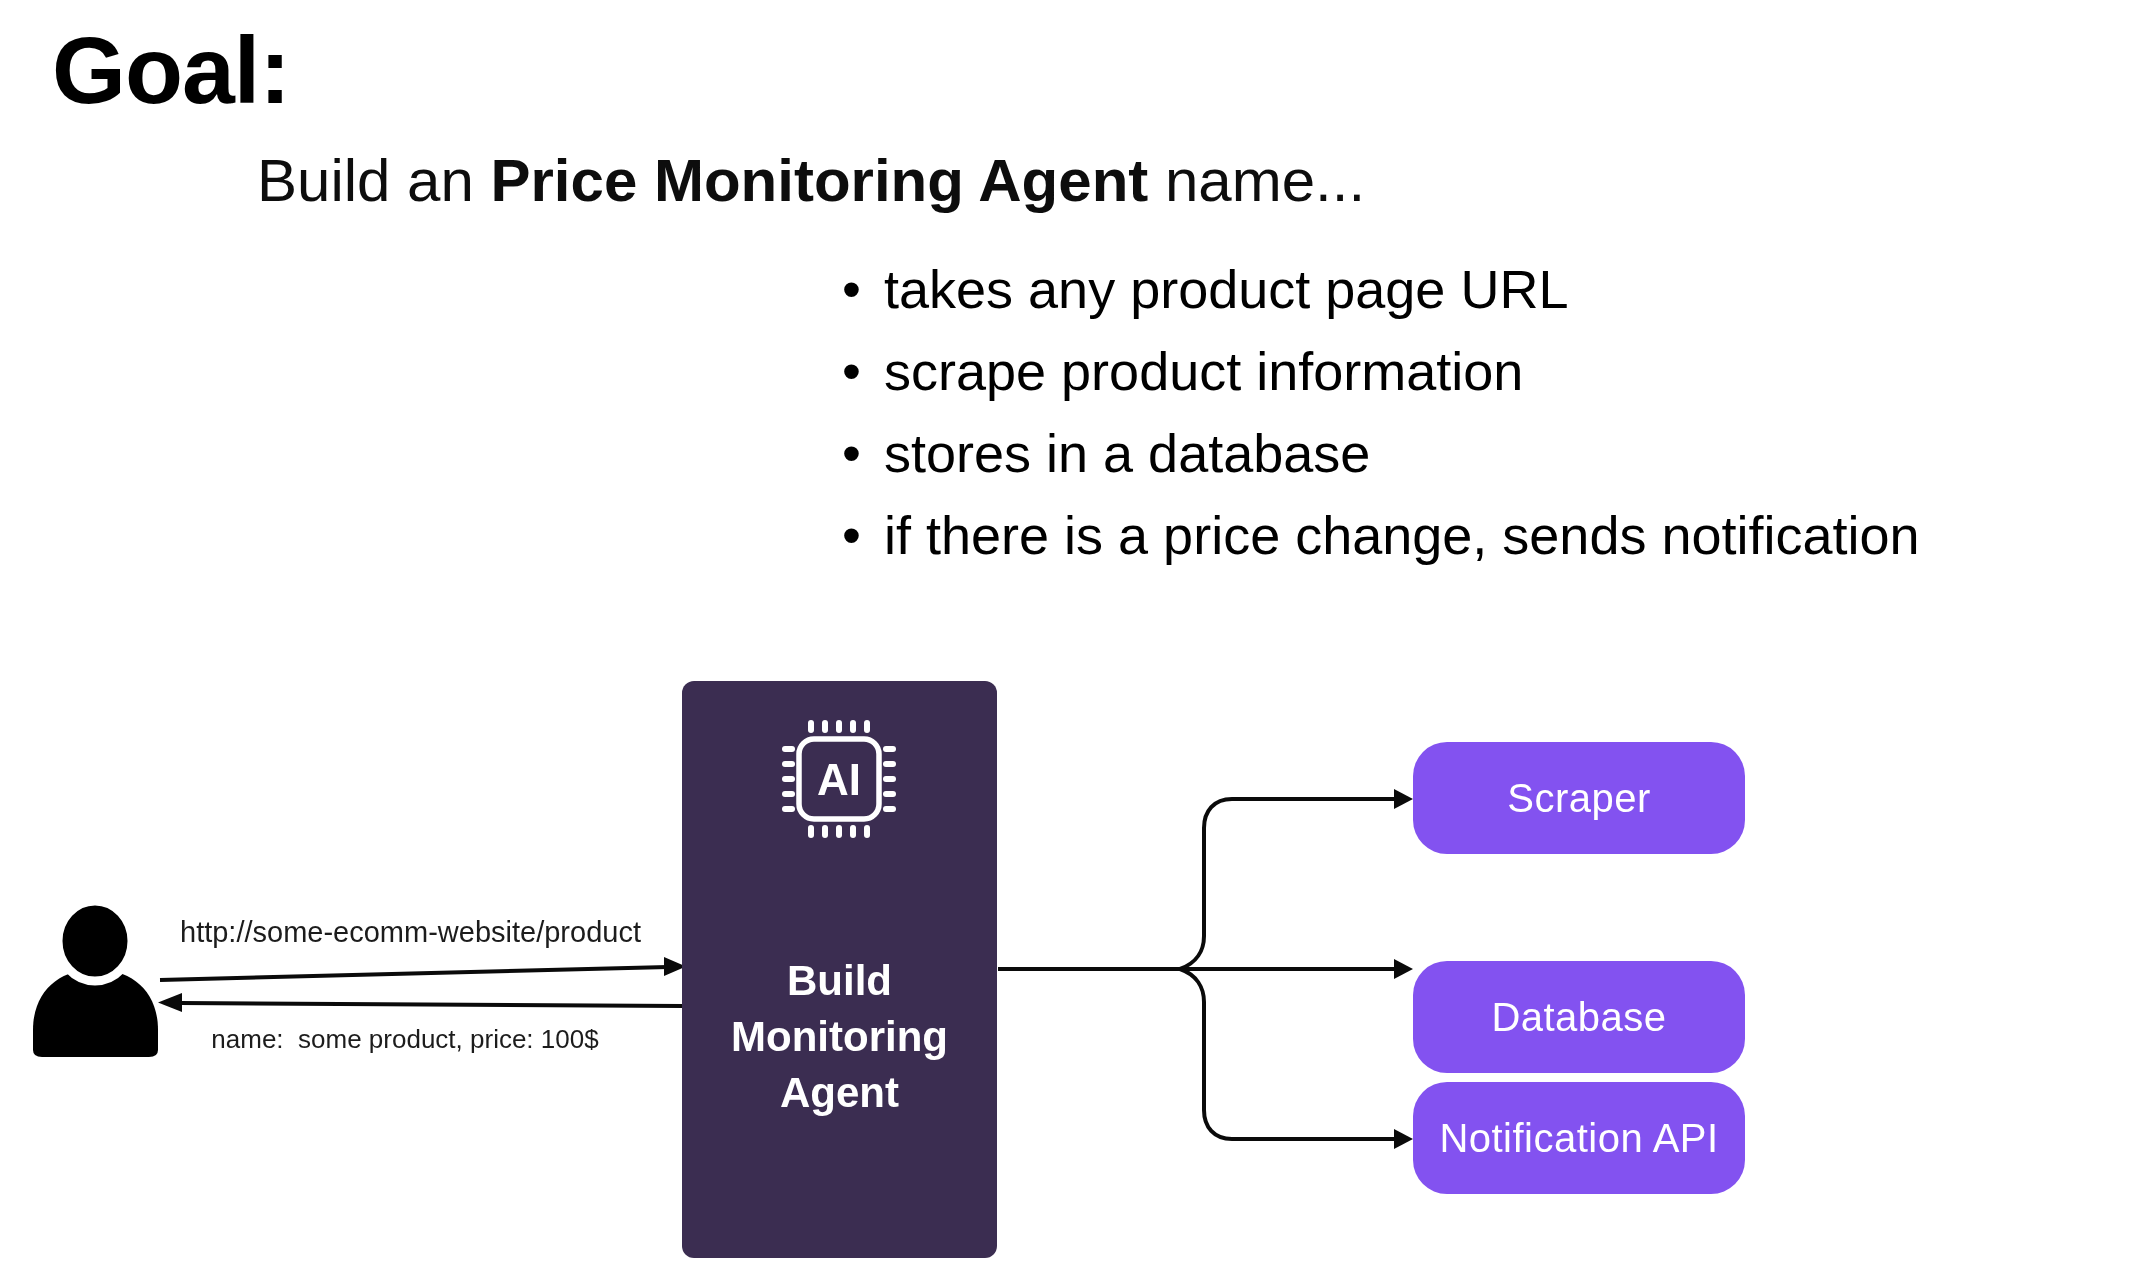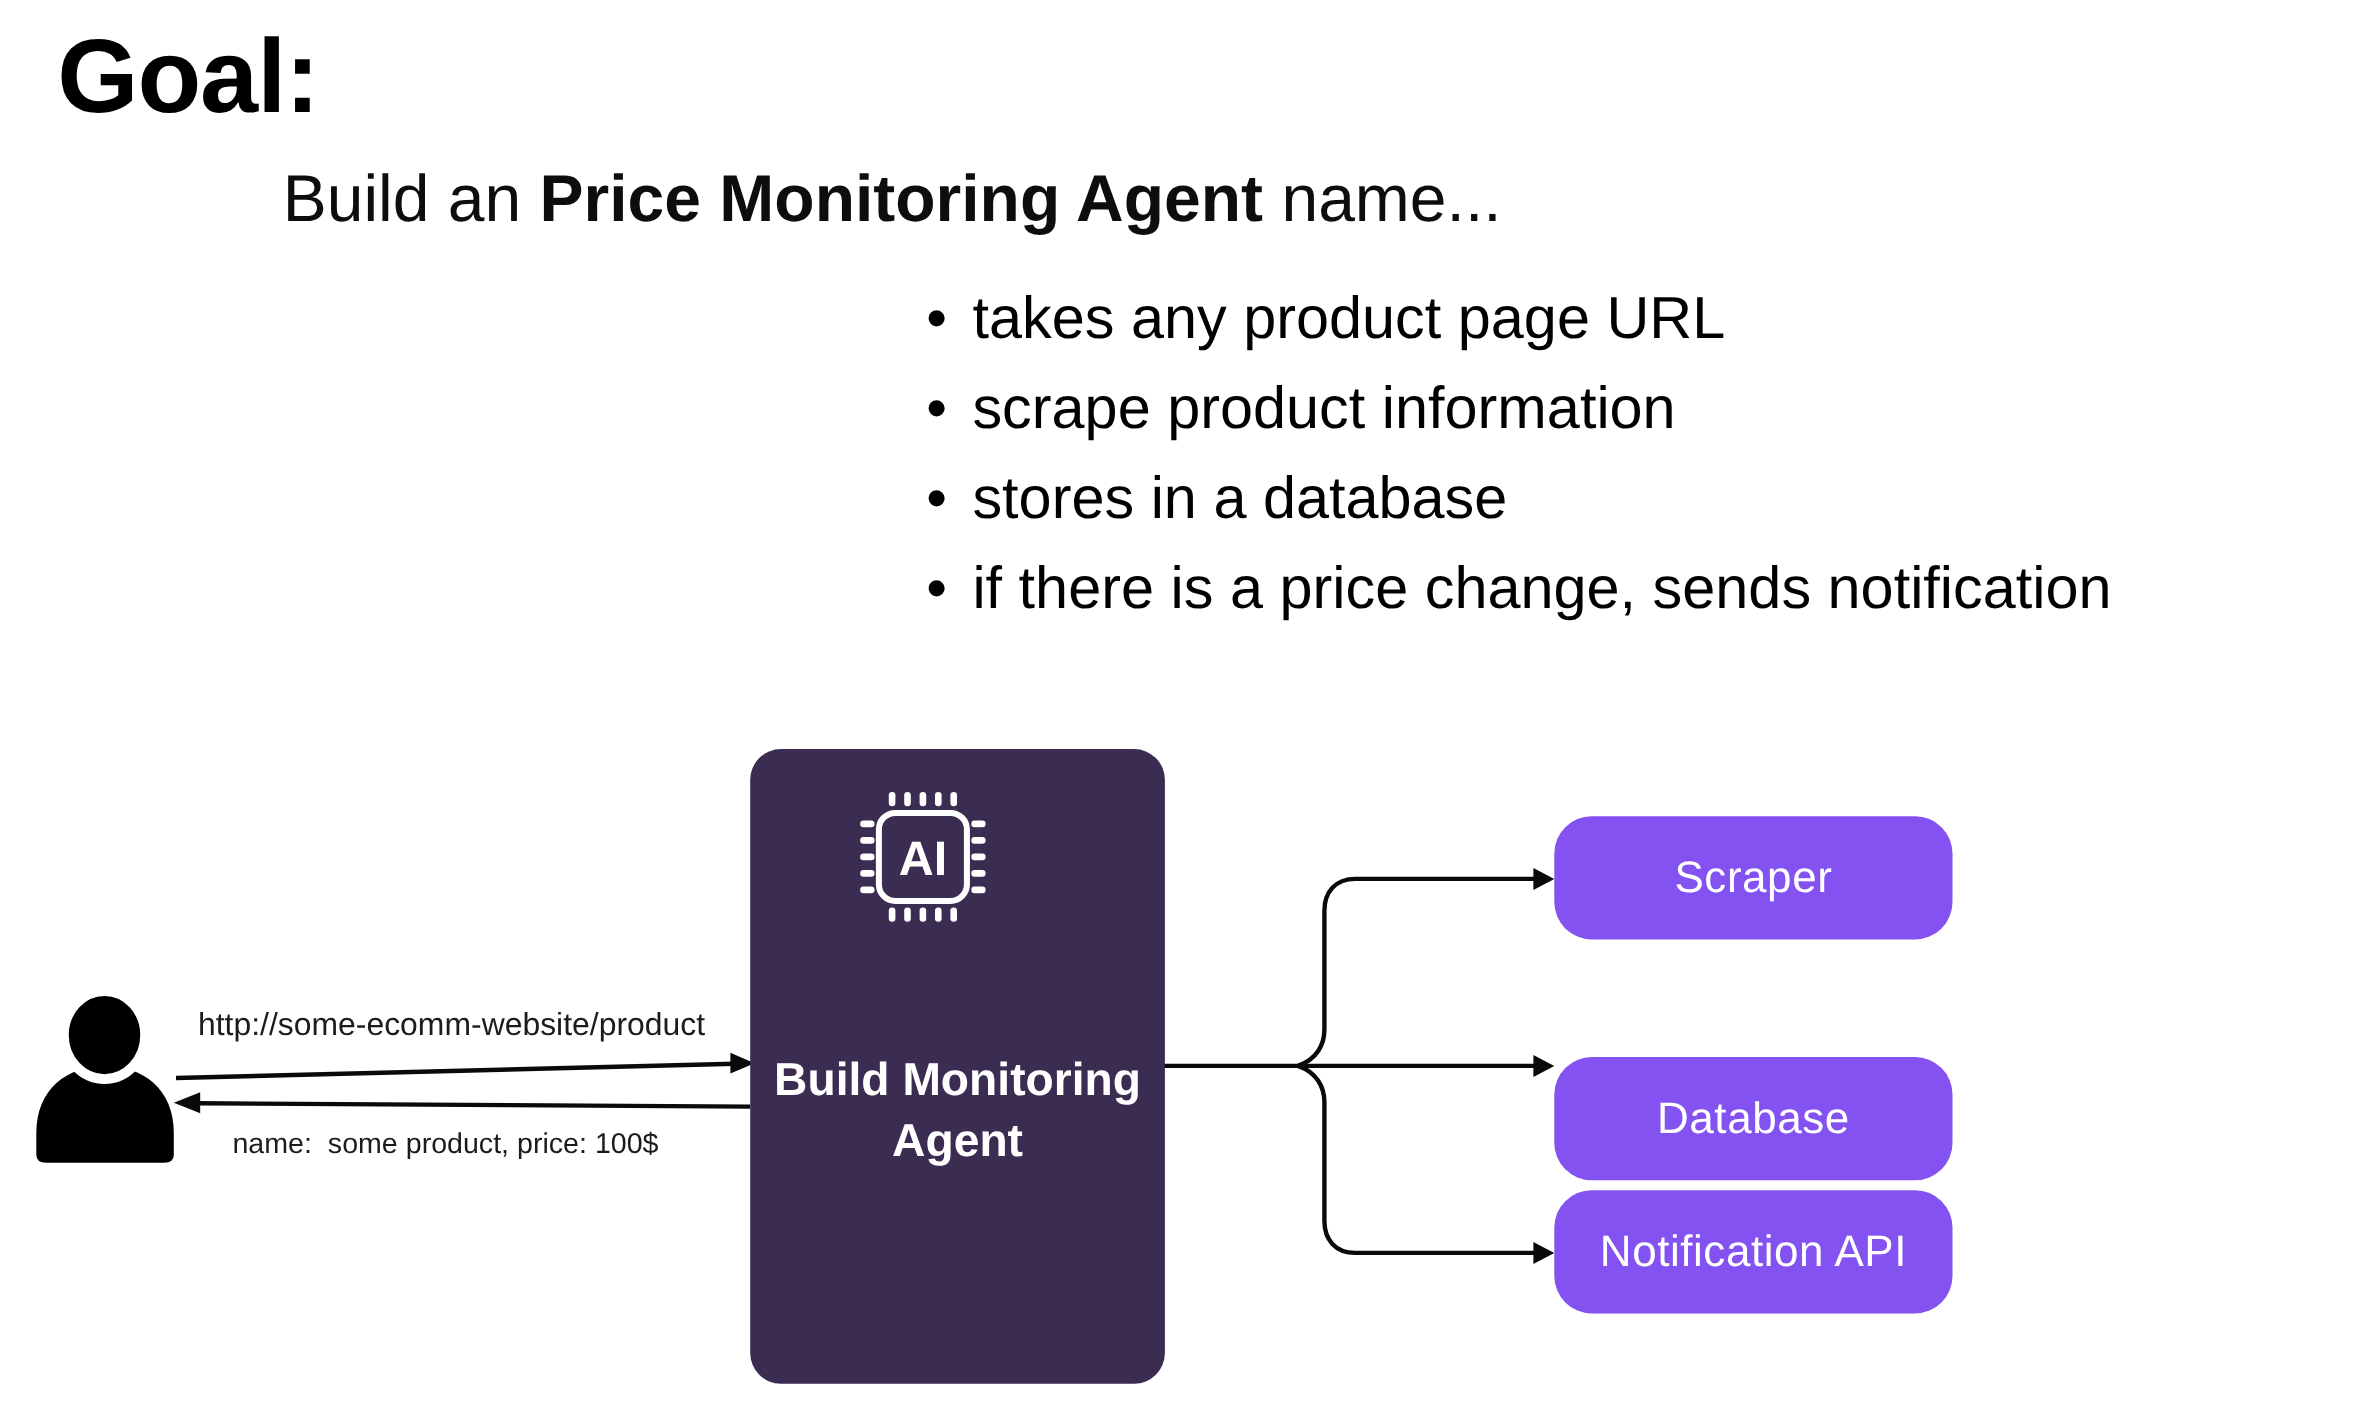--- a/index.html
+++ b/index.html
@@ -17,30 +17,30 @@
   }
   .subtitle .em{font-weight:700;}
   .bullets{
     position:absolute;left:842px;top:248px;margin:0;padding:0;list-style:none;
     font-size:54px;color:#000000;
   }
   .bullets li{position:relative;padding-left:42px;height:82px;line-height:82px;white-space:nowrap;}
   .bullets li::before{content:"\2022";position:absolute;left:0;}
   .overlay{position:absolute;left:0;top:0;}
   .agent-box{
-    position:absolute;left:682px;top:681px;width:377px;height:577px;
-    background:#3B2D51;border-radius:28px;
+    position:absolute;left:682px;top:681px;width:315px;height:577px;
+    background:#3B2D51;border-radius:12px;
   }
   .chip-svg{position:absolute;left:97px;top:33px;}
   .agent-label{
     position:absolute;top:272px;left:0;width:100%;text-align:center;
     color:#ffffff;font-size:42px;font-weight:700;line-height:56px;
   }
   .target-box{
-    position:absolute;left:1413px;width:362px;height:112px;
+    position:absolute;left:1413px;width:332px;height:112px;
     background:#8352F0;border-radius:34px;color:#ffffff;
     display:flex;align-items:center;justify-content:center;
     font-size:40px;letter-spacing:0.5px;
   }
   .target-scraper{top:742px;}
   .target-database{top:961px;}
   .target-notification{top:1082px;}
   .io-label{position:absolute;white-space:pre;color:#1c1c1c;}
   .request-label{left:180px;top:916px;width:480px;font-size:29px;}
   .response-label{left:210px;top:1024px;width:390px;text-align:center;font-size:26px;}

